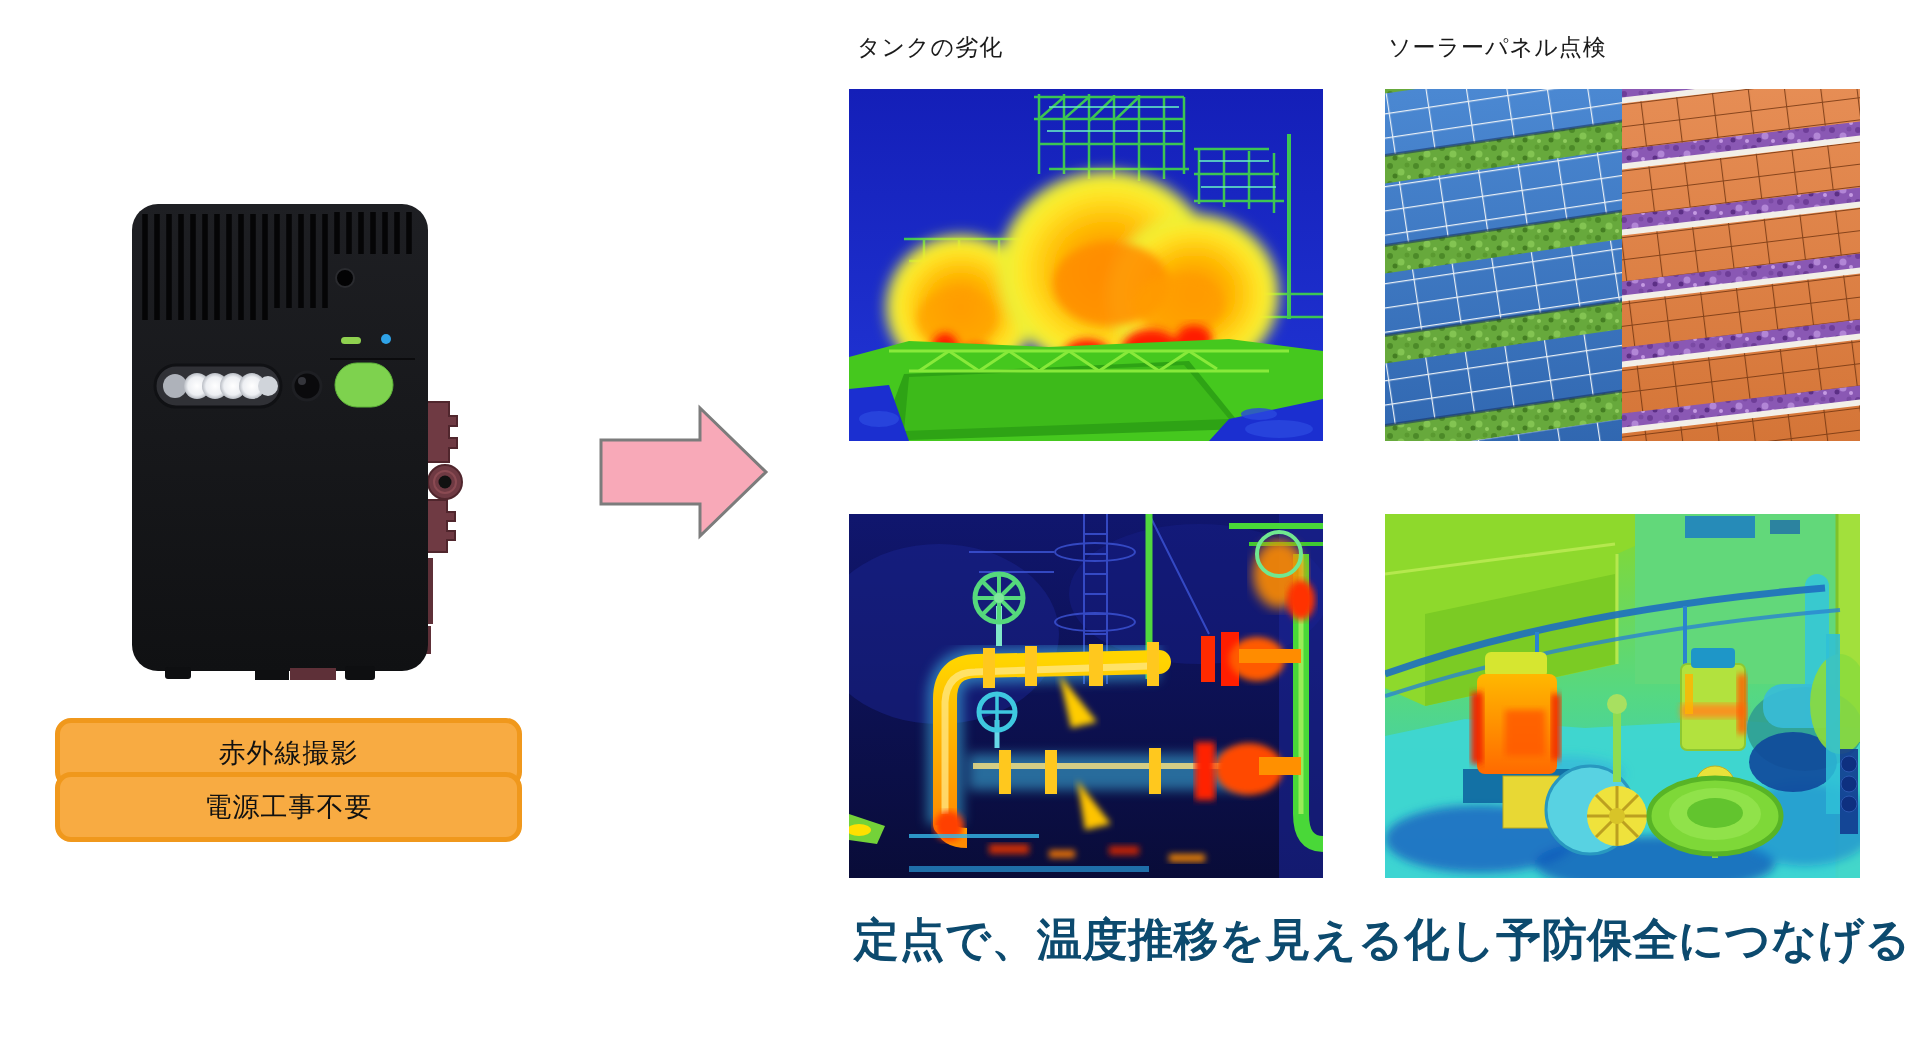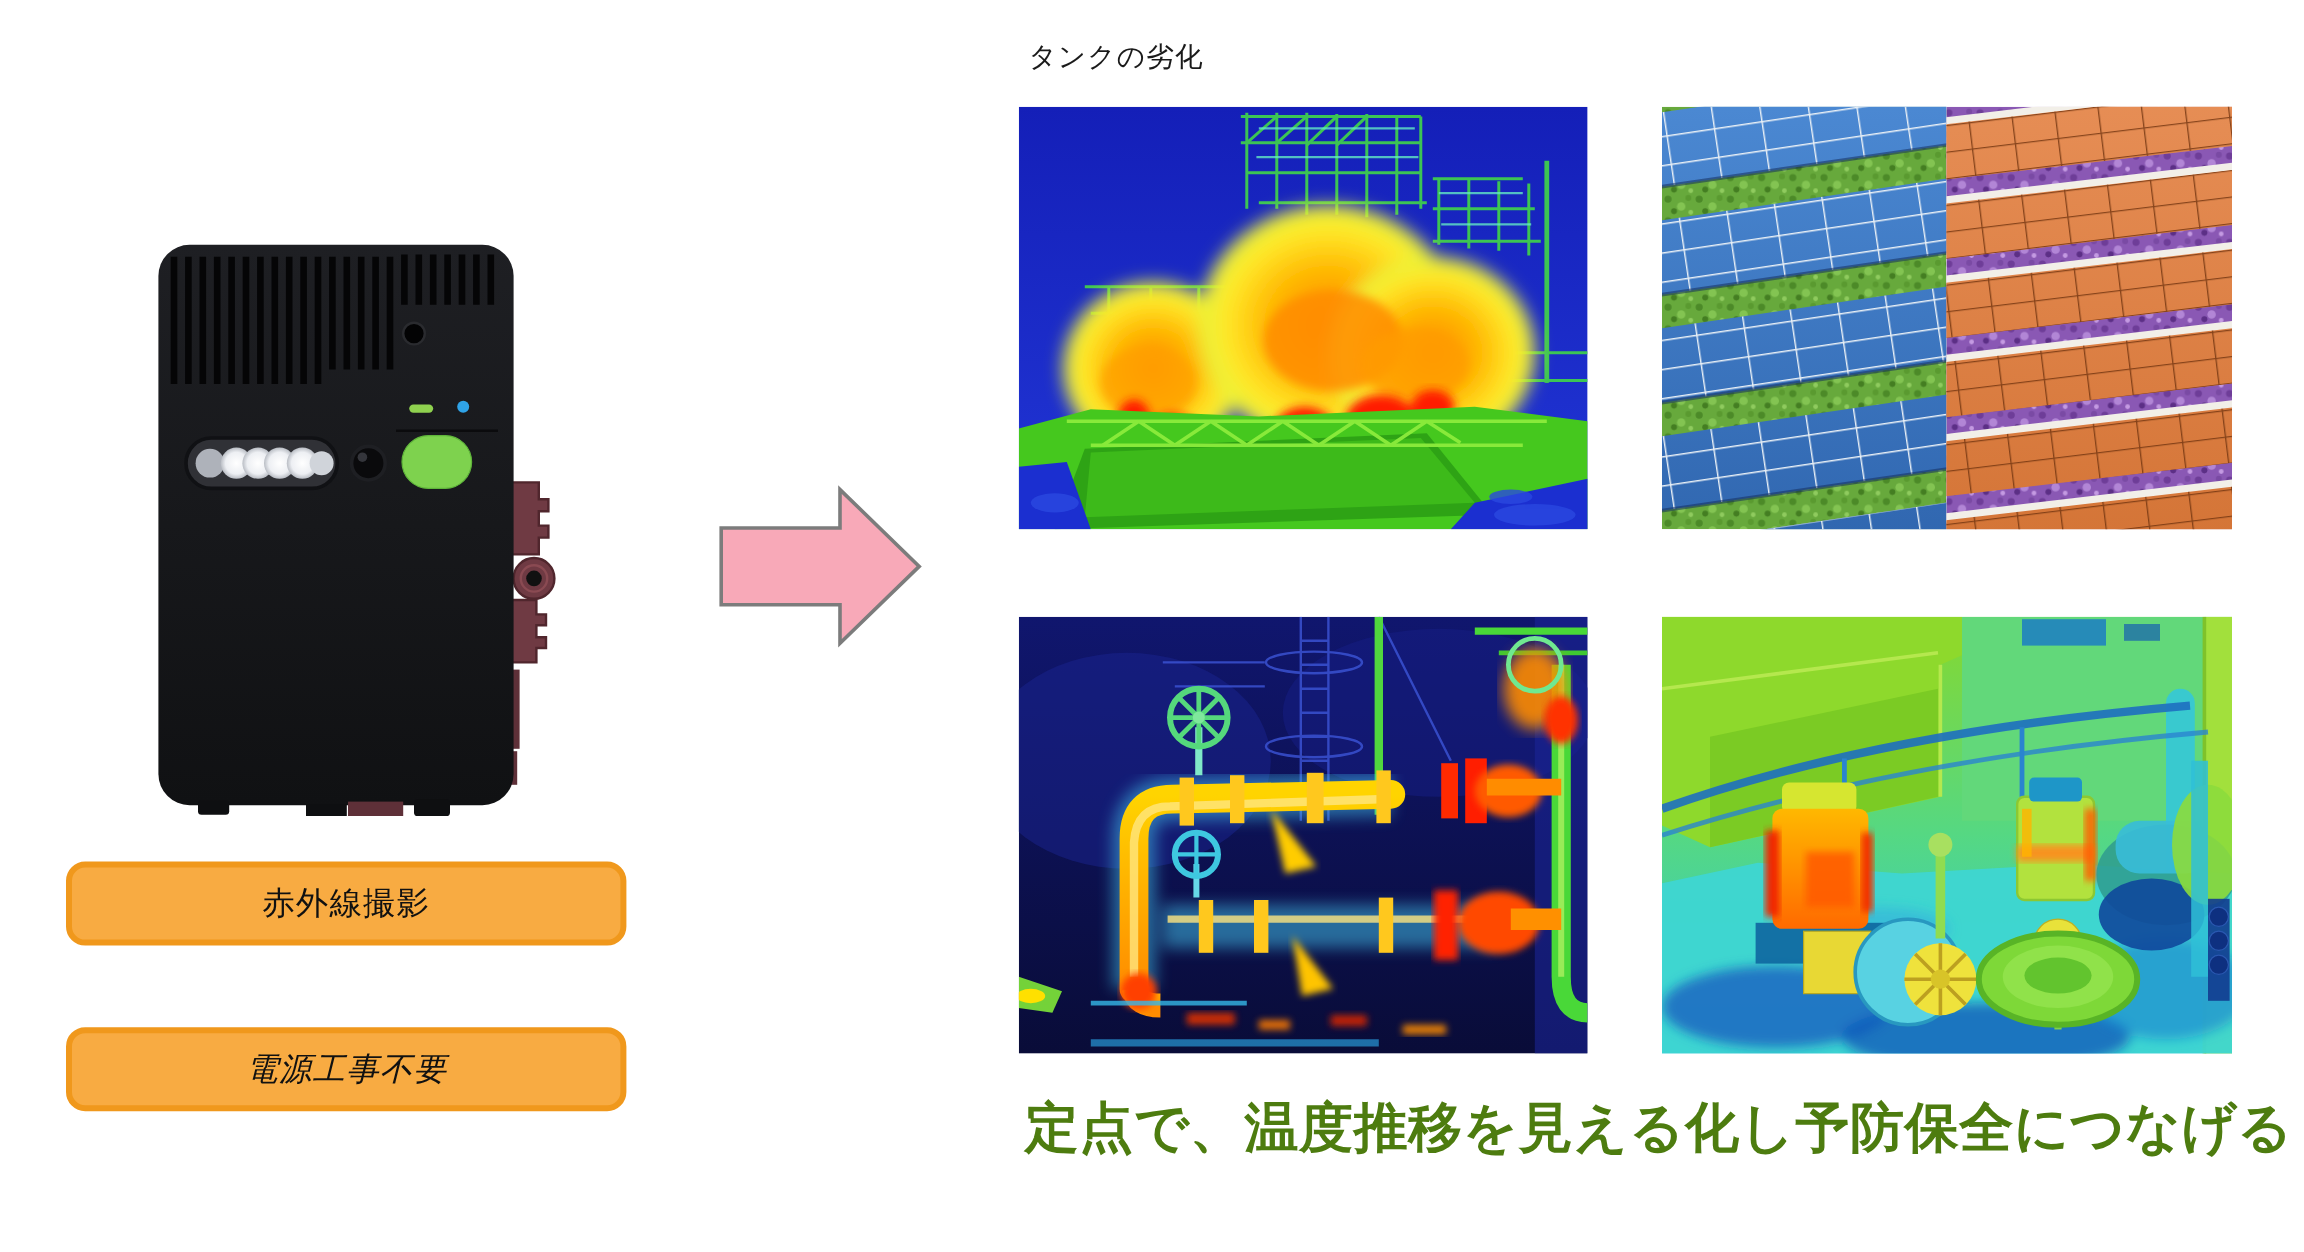--- a/index.html
+++ b/index.html
@@ -13,42 +13,42 @@
   .device-svg { left:105px; top:196px; width:380px; height:490px; }
 
   
   .feature-badge {
     left:55px; width:467px; height:70px;
     background:#F8AB42; border:5px solid #F0981C; border-radius:16px;
     box-sizing:border-box; display:flex; align-items:center; justify-content:center;
     font-size:27px; color:#111; letter-spacing:1px;
   }
   .feature-1 { top:718px;justify-content:center; }
-  .feature-2 { top:856px;font-style:italic; }
+  .feature-2 { top:772px; }
   .feature-3 { top:906px; }
 
   
   .arrow-svg { left:598px; top:404px; width:172px; height:136px; }
 
   
   .uc-label { font-size:23px; color:#1a1a1a; white-space:nowrap; letter-spacing:1px; }
   .tank-label  { left:857px;  top:32px; }
   .solar-label { left:1388px; top:32px; }
   .equip-label { left:849px; top:458px; width:1011px; text-align:center; }
 
   
   .img-panel { display:block; }
   .img-tank  { left:849px;  top:89px;  width:474px; height:352px; }
   .img-solar { left:1385px; top:89px;  width:475px; height:352px; }
   .img-pipes { left:849px;  top:514px; width:474px; height:364px; }
   .img-equip { left:1385px; top:514px; width:475px; height:364px; }
 
   .caption {
     left:845px; top:910px; width:1075px; text-align:center;
-    font-size:45px; font-weight:800; color:#4d7c0f; letter-spacing:0.5px; white-space:nowrap;
+    font-size:45px; font-weight:800; color:#0c4a6e; letter-spacing:0.5px; white-space:nowrap;
   }
 </style>
 </head>
 <body>
 
 <div class="slide">
 
   <svg class="abs device-svg" viewBox="0 0 380 490" aria-hidden="true">
     <defs>
       <linearGradient id="dvBody" x1="0" y1="0" x2="0" y2="1">
@@ -117,20 +117,21 @@
   </div>
   <div class="abs feature-badge feature-2">
     <span>電源工事不要</span>
   </div>
 
   <svg class="abs arrow-svg" viewBox="0 0 172 136" aria-hidden="true">
     <polygon points="3,36 102,36 102,4 168,68 102,132 102,100 3,100" fill="#F8A9B8" stroke="#7C7C7C" stroke-width="3" stroke-linejoin="miter"></polygon>
   </svg>
 
   <div class="abs uc-label tank-label">タンクの劣化</div>
+  <div class="abs uc-label solar-label">ソーラーパネル点検</div>
 
   <svg class="abs img-panel img-tank" viewBox="0 0 474 352" preserveAspectRatio="none" aria-hidden="true">
     <defs>
       <linearGradient id="tkSky" x1="0" y1="0" x2="0" y2="1">
         <stop offset="0" stop-color="#141FB8"></stop>
           <stop offset="1" stop-color="#2136D6"></stop>
       </linearGradient>
       <radialGradient id="tkHot">
         <stop offset="0" stop-color="#FF8A00"></stop>
           <stop offset="0.45" stop-color="#FFB600"></stop>

